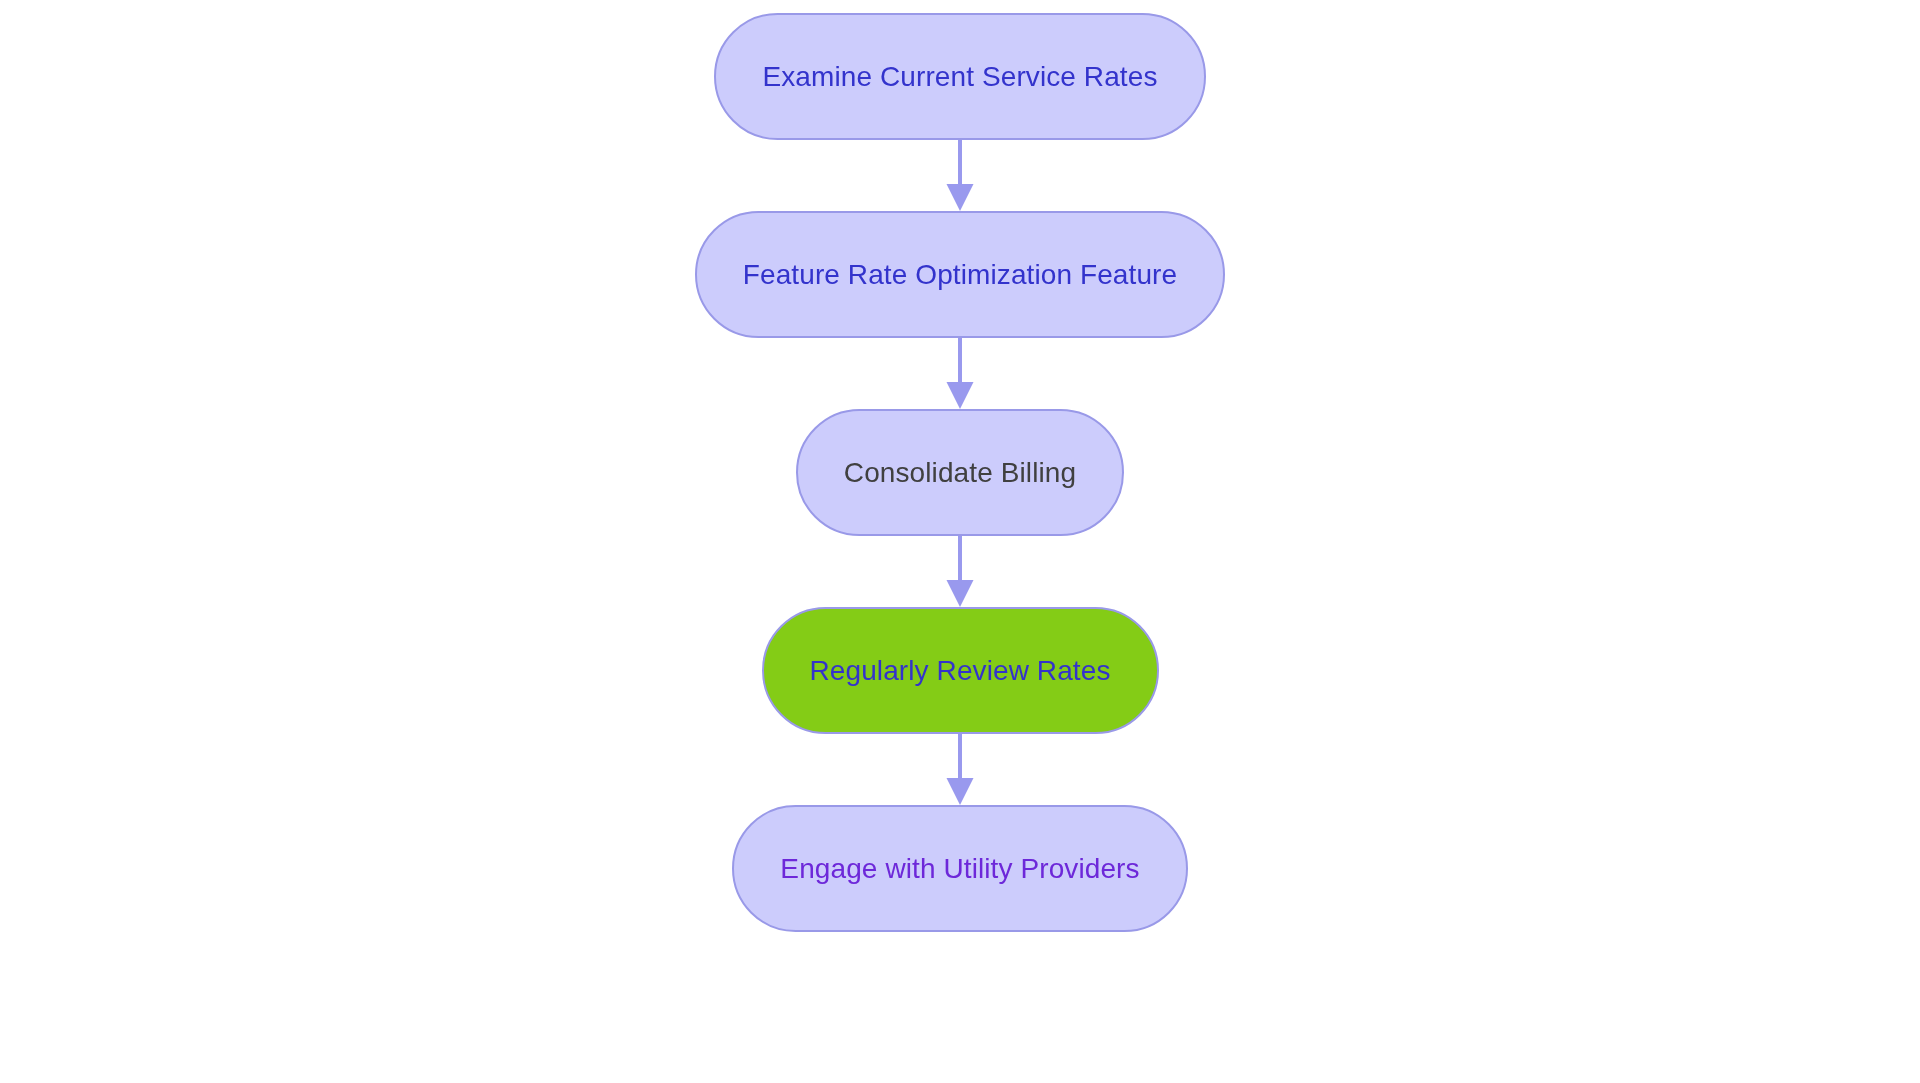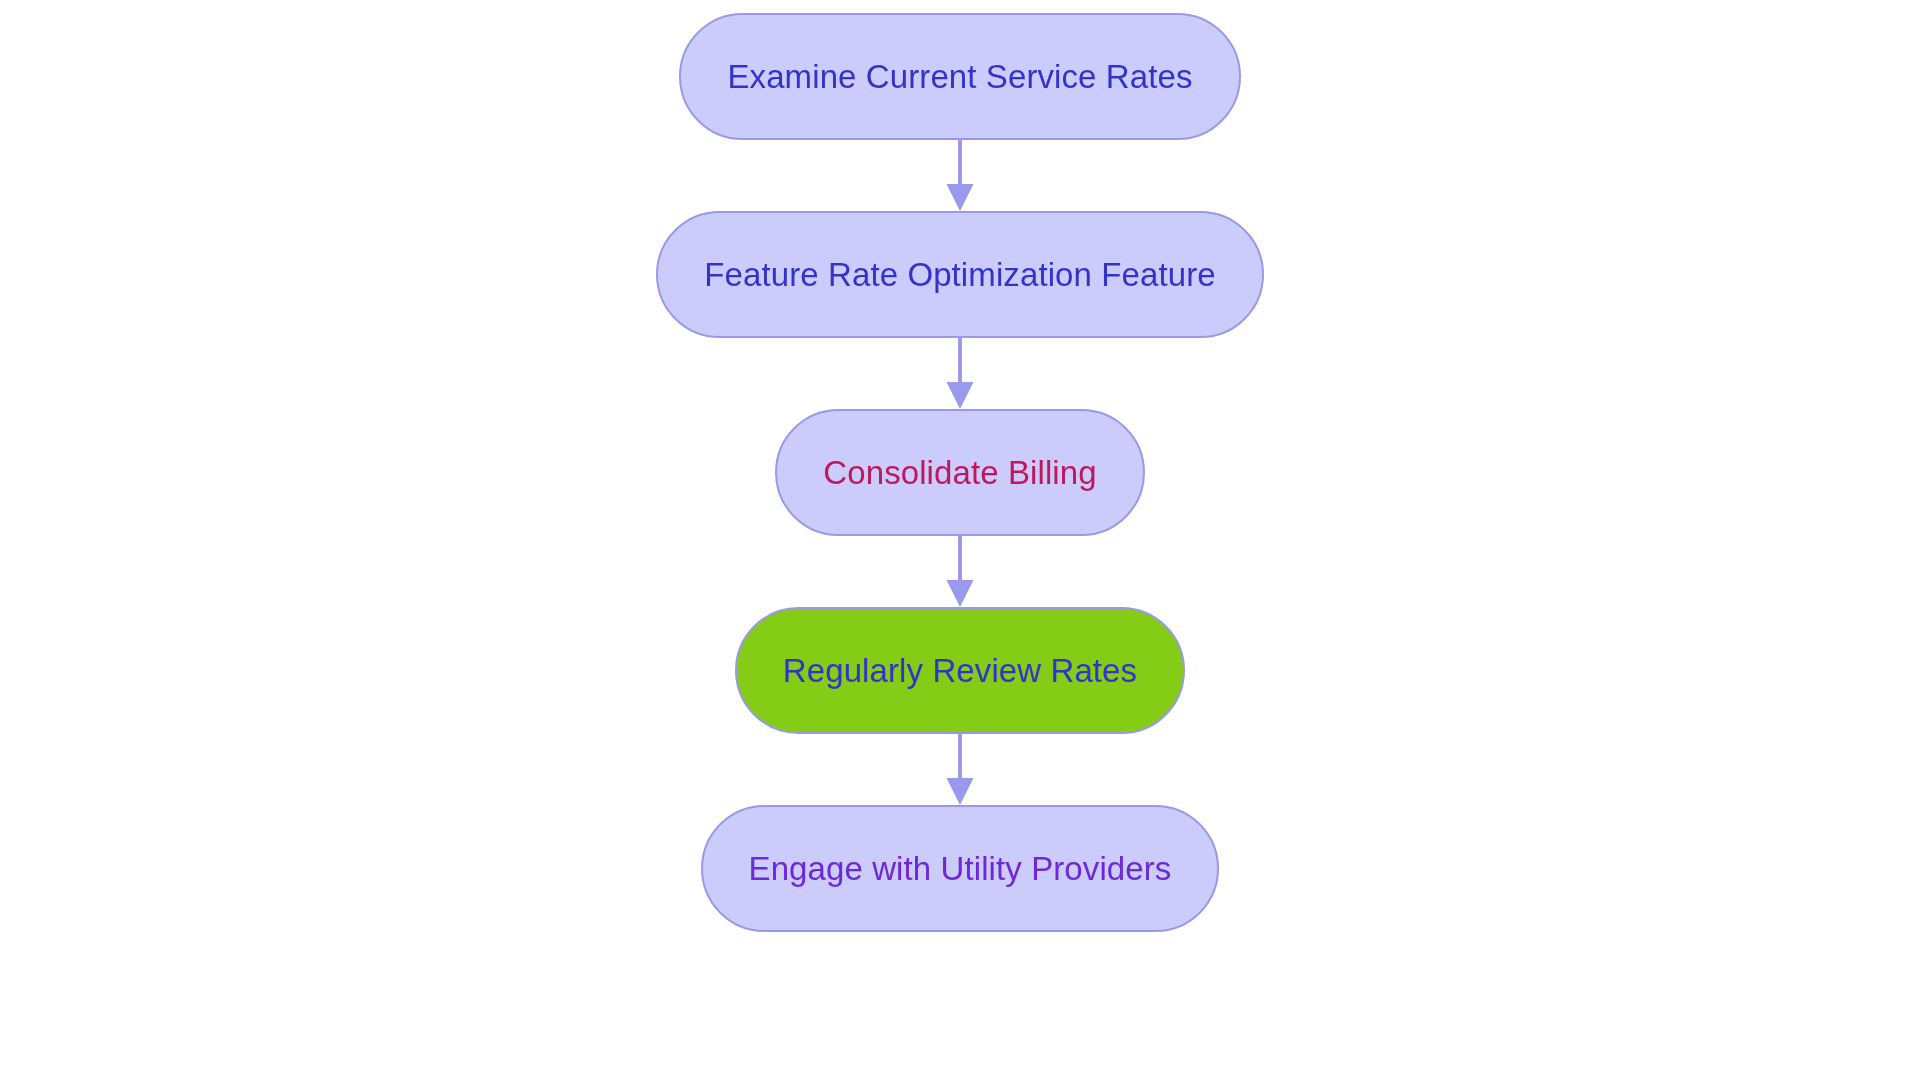--- a/index.html
+++ b/index.html
@@ -42,21 +42,21 @@
     border: 2px solid #9999e8;
     display: flex;
     align-items: center;
     justify-content: center;
     padding: 0 46px;
     flex: none;
   }
 
   .node-label {
     color: #3333cc;
-    font-size: 33px;
+    font-size: 28px;
     font-weight: 400;
     line-height: 1;
     letter-spacing: 0.1px;
     white-space: nowrap;
     font-family: "Liberation Sans", sans-serif;
   }
 
   .connector {
     width: 40px;
     height: 71px;
@@ -106,21 +106,21 @@
     </div>
 
     <div class="connector">
       <svg viewBox="0 0 40 71" xmlns="http://www.w3.org/2000/svg" aria-hidden="true">
         <line class="conn-line" x1="20" y1="0" x2="20" y2="46" style="stroke: rgb(153, 153, 238);"></line>
         <polygon class="conn-head" points="6.5,44 33.5,44 20,71" style="fill: rgb(153, 153, 238);"></polygon>
       </svg>
     </div>
 
     <div class="node" id="node-2" style="background: rgb(204, 204, 252); border-color: rgb(153, 153, 232);">
-      <span class="node-label" style="color: #be185d;">Consolidate Billing</span>
+      <span class="node-label" style="color: #404040;">Consolidate Billing</span>
     </div>
 
     <div class="connector">
       <svg viewBox="0 0 40 71" xmlns="http://www.w3.org/2000/svg" aria-hidden="true">
         <line class="conn-line" x1="20" y1="0" x2="20" y2="46" style="stroke: rgb(153, 153, 238);"></line>
         <polygon class="conn-head" points="6.5,44 33.5,44 20,71" style="fill: rgb(153, 153, 238);"></polygon>
       </svg>
     </div>
 
     <div class="node" id="node-3" style="background: #84cc16; border-color: rgb(153, 153, 232);">

